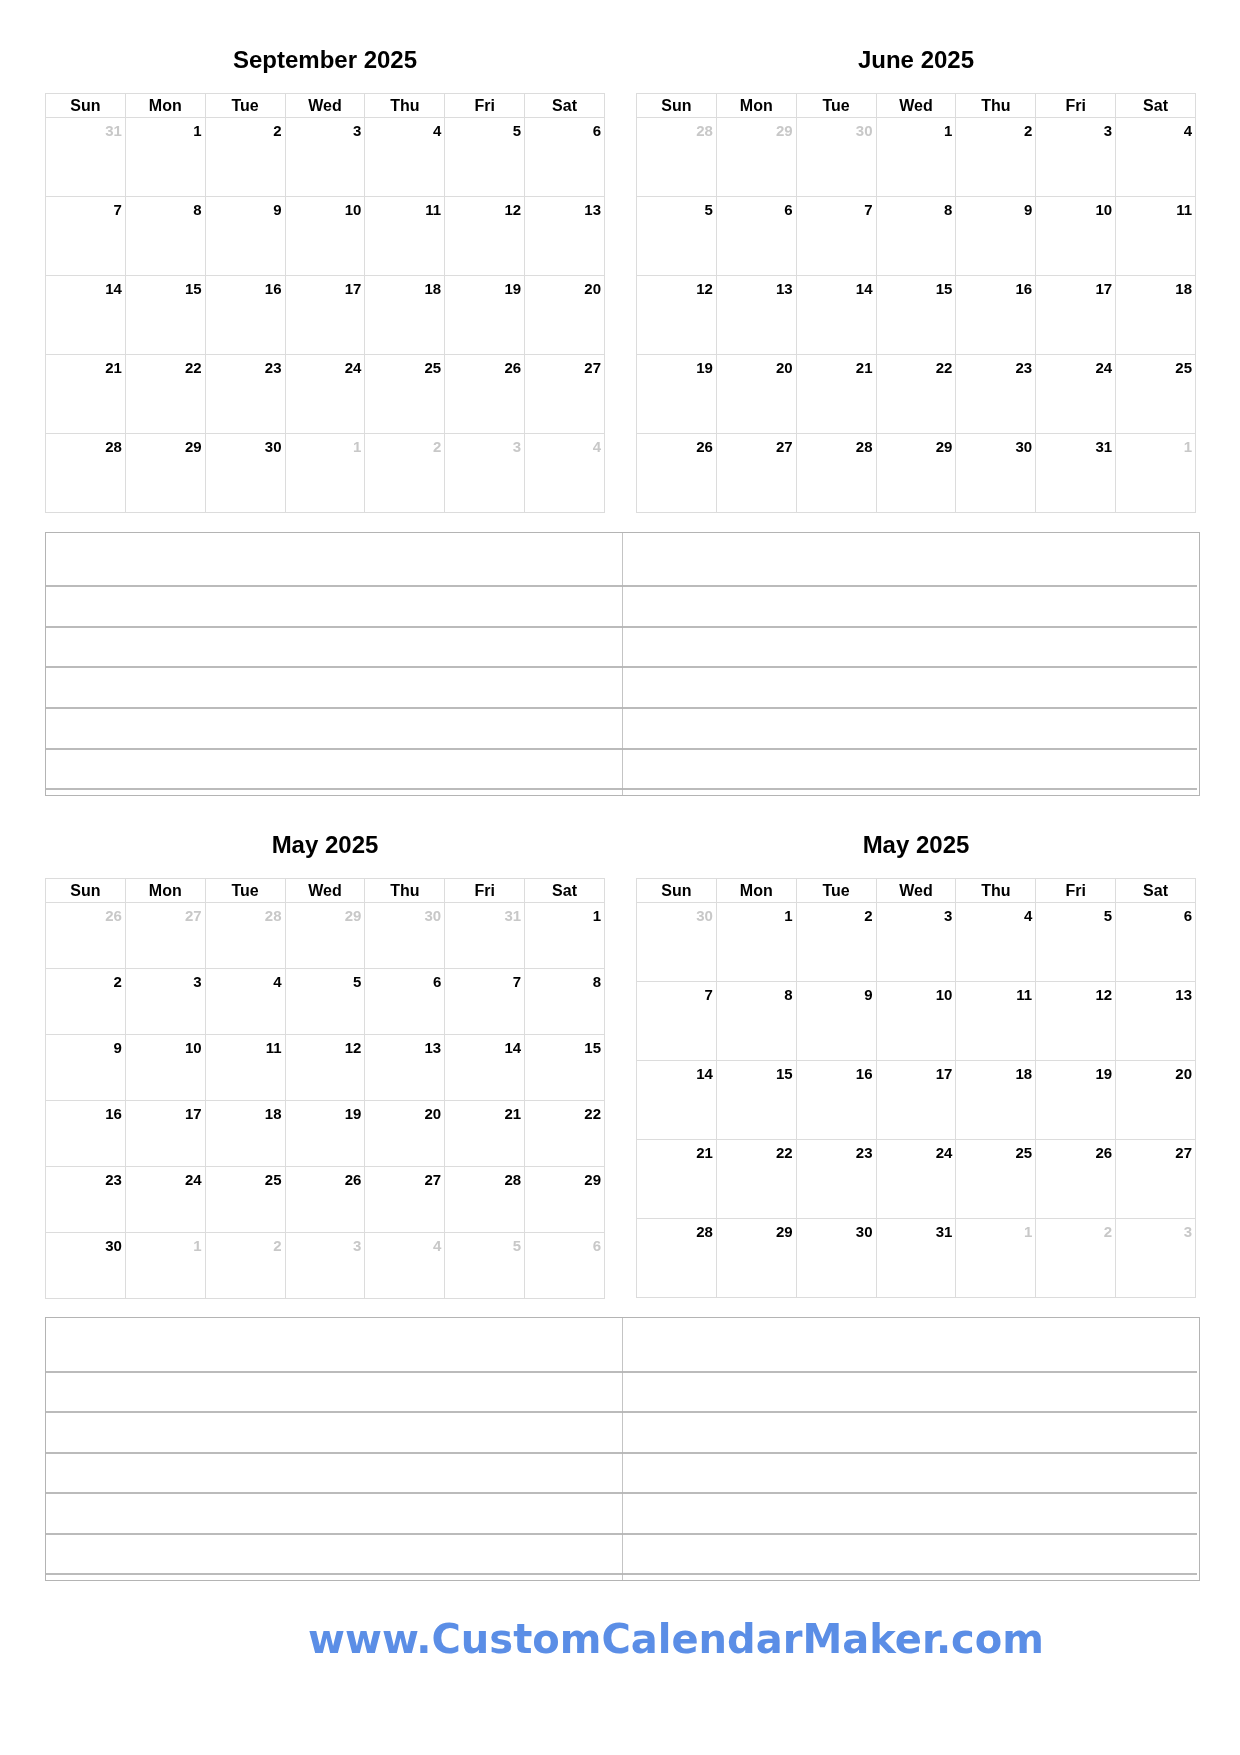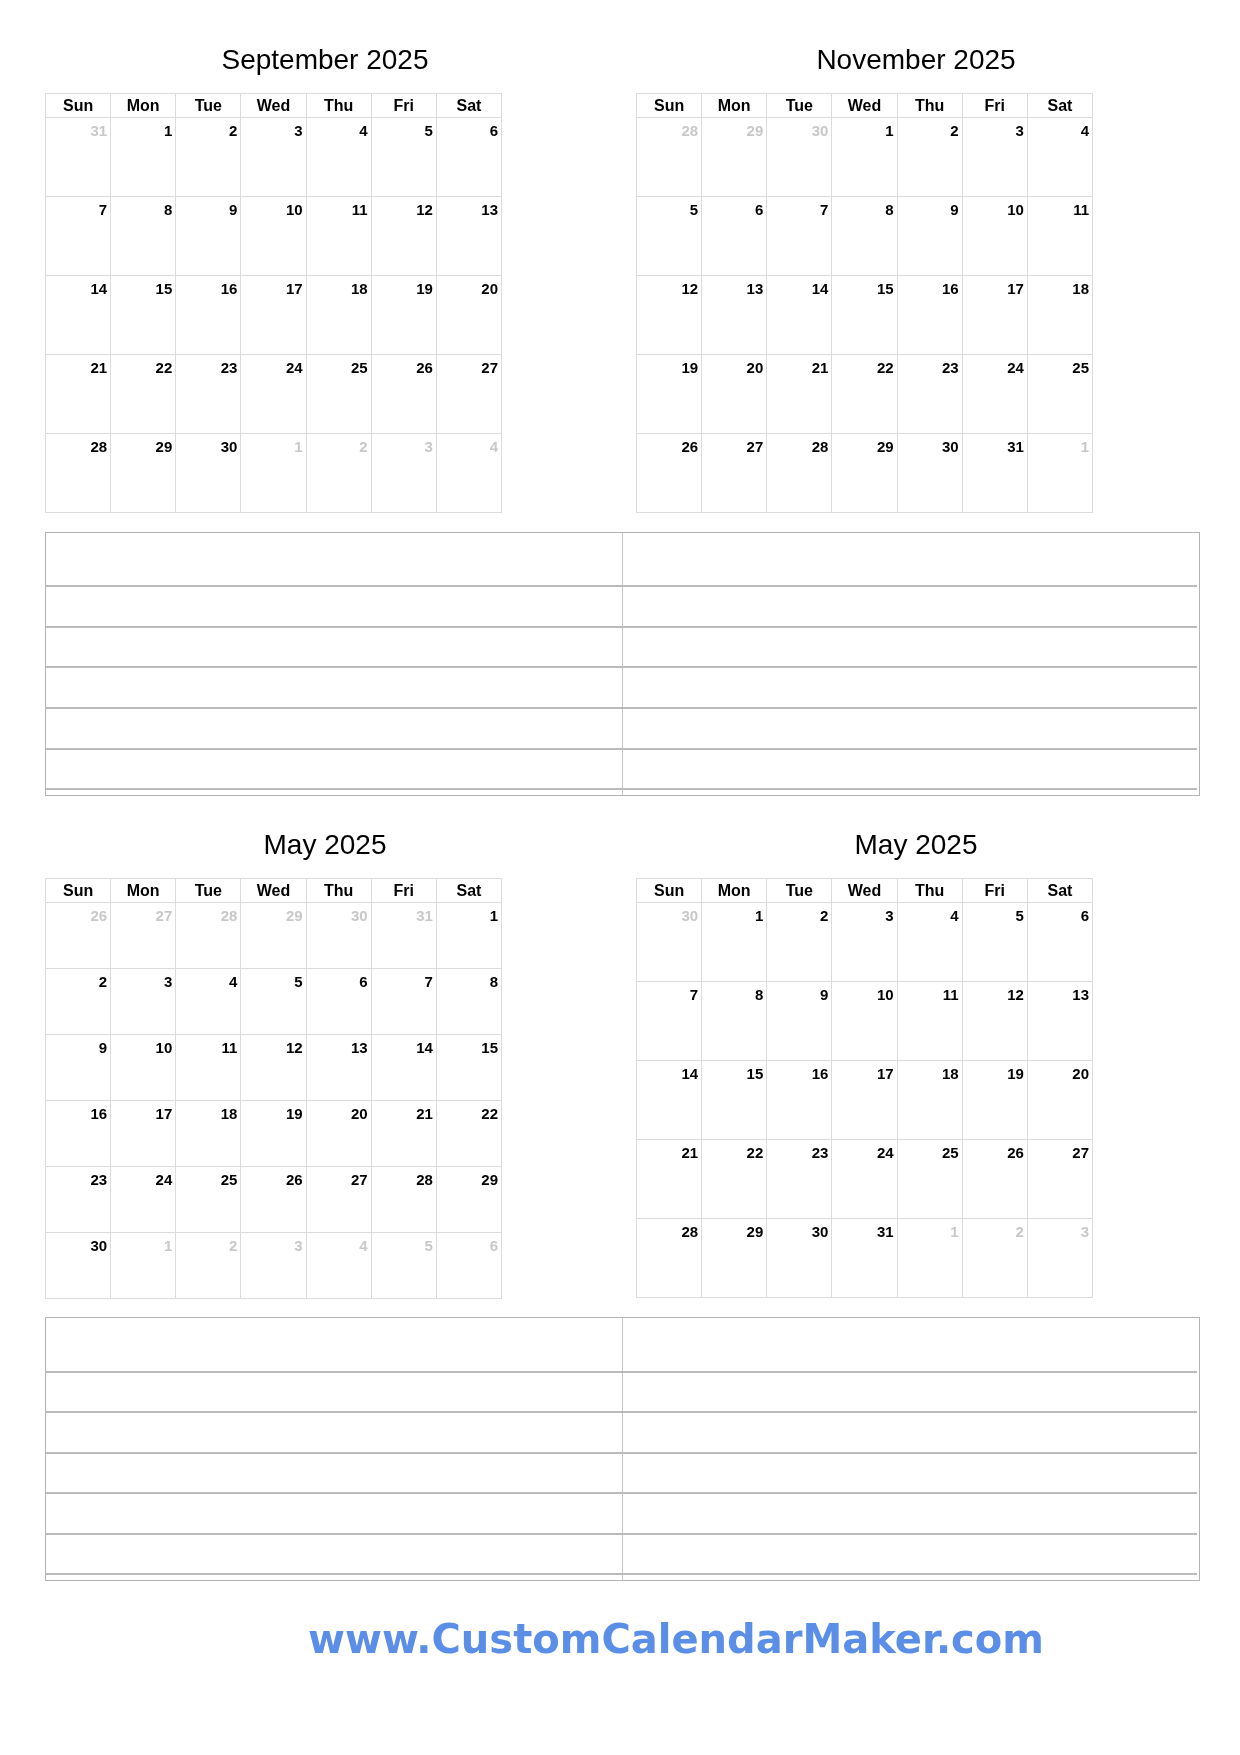--- a/index.html
+++ b/index.html
@@ -1,21 +1,21 @@
 <!DOCTYPE html>
 <html><head>
 <meta charset="utf-8">
 <style>
   html, body { margin:0; padding:0; background:#ffffff; }
   body { width:1240px; height:1755px; position:relative; overflow:hidden;
          font-family:"Liberation Sans", "DejaVu Sans", sans-serif; color:#000; }
   .month { position:absolute; width:560px; }
   .month-title { position:absolute; left:0; width:560px; text-align:center;
-                 font-size:28px; font-weight:normal; line-height:28px; }
-  .grid { position:absolute; left:0; width:457px; border-collapse:collapse; table-layout:fixed; }
+                 font-size:24px; font-weight:bold; line-height:28px; }
+  .grid { position:absolute; left:0; width:560px; border-collapse:collapse; table-layout:fixed; }
   .grid th, .grid td { border:1px solid #dcdcdc; padding:0; }
   .grid th { height:23px; font-size:16px; font-weight:bold; text-align:center; line-height:23px; }
   .grid td { vertical-align:top; text-align:right; font-size:15px; font-weight:bold; }
   .grid td span { display:block; padding:4px 3px 0 0; line-height:18px; }
   .grid td.other span { color:#c8c8c8; }
   .notes { position:absolute; left:45px; width:1155px; border:1px solid #b4b4b4; box-sizing:border-box; }
   .notes .col { position:absolute; top:0; bottom:0; width:1px; background:#c4c4c4; left:576px; }
   .notes .line { position:absolute; left:0; right:2px; height:2px; background:#b4b4b4; opacity:0.9; }
   .watermark { position:absolute; left:308px; top:1616px; width:625px; text-align:center;
                font-size:40px; font-weight:bold; color:#5b8ee6; letter-spacing:0px;
@@ -152,21 +152,21 @@
           </td>
           <td class="other" style="height: 78px;">
             <span>4</span>
           </td>
         </tr>
       </tbody>
     </table>
 </div>
 
 <div class="month" style="left:636px; top:0;">
-  <div class="month-title" style="top:46px;">November 2025</div>
+  <div class="month-title" style="top:46px;">June 2025</div>
   <table class="grid" style="top:93px;">
       <thead>
         <tr>
           <th>Sun</th>
           <th>Mon</th>
           <th>Tue</th>
           <th>Wed</th>
           <th>Thu</th>
           <th>Fri</th>
           <th>Sat</th>

